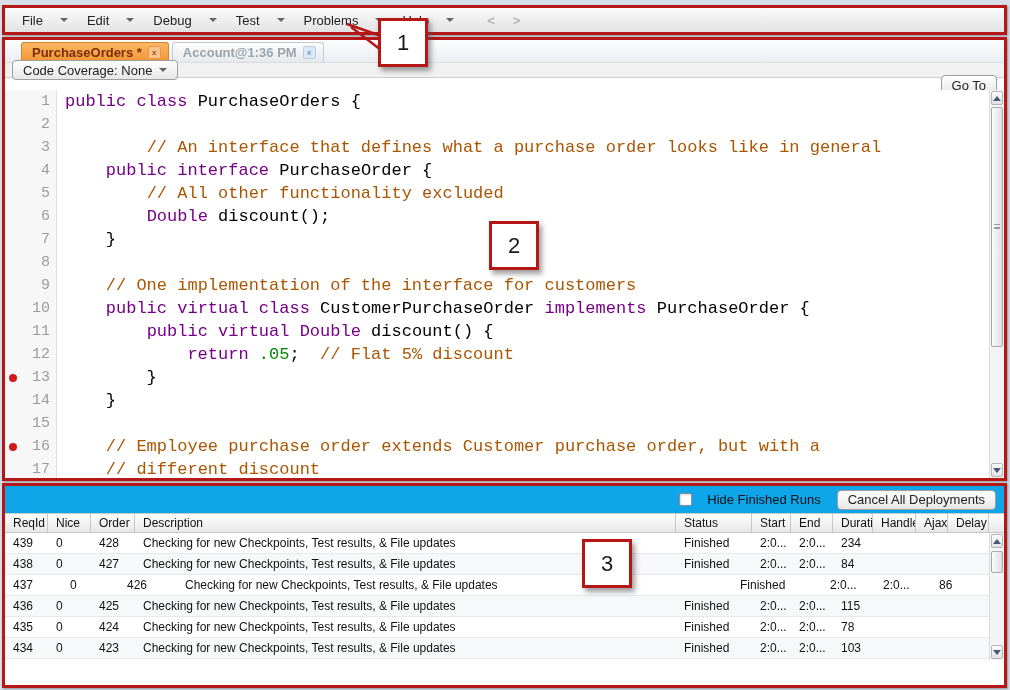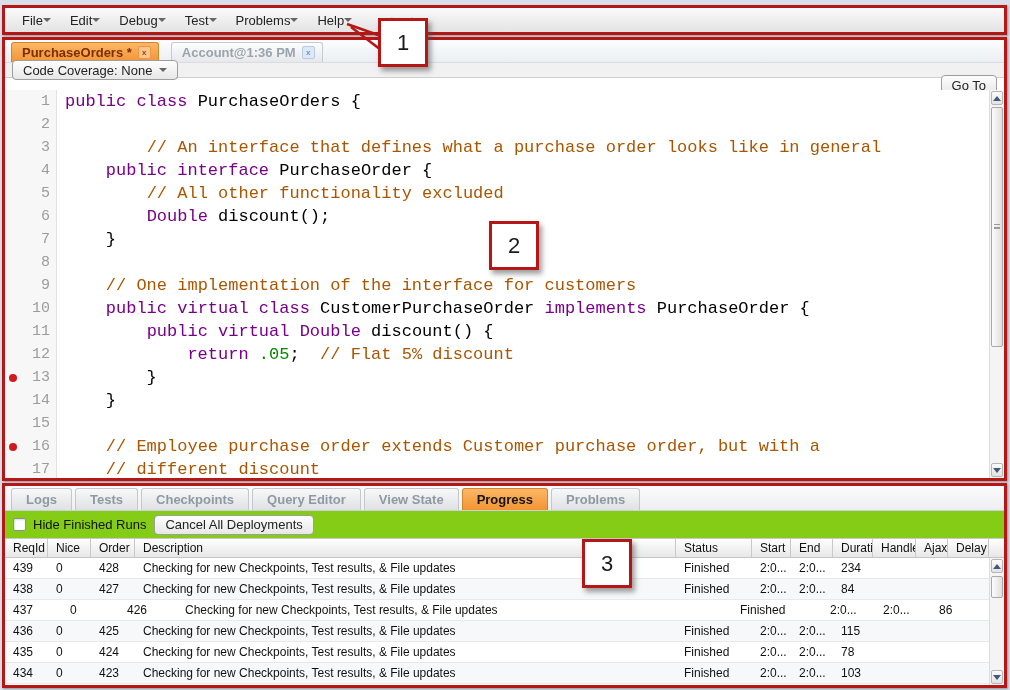--- a/index.html
+++ b/index.html
@@ -9,29 +9,29 @@
   
   .region { position:absolute; left:2px; width:1005px; border:3px solid #b51616;
             box-shadow:1px 1px 2px rgba(0,0,0,.35); background:#fff; overflow:hidden; }
   .region-menu   { top:5px;  height:30px; }
   .region-editor { top:37px; height:444px; }
   .region-bottom { top:483px; height:205px; }
 
   
   .menubar { display:flex; align-items:center; height:100%; padding-left:8px;
              background:linear-gradient(#fafafa,#e3e3e3); }
-  .menu-item { display:flex; align-items:center; gap:0; padding:3px 10px 3px 9px;
+  .menu-item { display:flex; align-items:center; gap:17px; padding:3px 10px 3px 9px;
                font-size:13px; color:#222; cursor:default; }
   .caret-down { width:0; height:0; border-left:4px solid transparent; border-right:4px solid transparent;
                 border-top:4px solid #666; }
   .nav-arrow { font-size:13px; font-weight:bold; color:#b3b3b3; padding:0 9px; }
   .nav-arrow.first { margin-left:14px; }
 
   
-  .tabstrip { display:flex; align-items:flex-end; height:22px; padding-left:6px; gap:12px;
+  .tabstrip { display:flex; align-items:flex-end; height:22px; padding-left:16px; gap:3px;
               background:linear-gradient(#fcfdfe,#eaeef3); }
   .tab { display:flex; align-items:center; gap:6px; height:20px; padding:0 7px 0 10px;
          border:1px solid #c6cad0; border-bottom:none; border-radius:3px 3px 0 0;
          font-size:13px; font-weight:bold; }
   .tab.active  { background:linear-gradient(#fcb765,#f39434); border-color:#d0862c; color:#7b2e04; }
   .tab.inactive{ background:linear-gradient(#fdfdfd,#e6e8eb); color:#9aa4ad; }
   .tab-close { width:13px; height:13px; border-radius:2px; font-size:8px; line-height:11px;
                text-align:center; font-weight:bold; }
   .tab.active .tab-close  { background:#f8c58a; border:1px solid #e9964a; color:#b03a1e; }
   .tab.inactive .tab-close{ background:#dde9f7; border:1px solid #b6cce4; color:#7396bf; }
@@ -71,21 +71,21 @@
   .sb-grip::after { content:""; position:absolute; left:0; right:0; top:2px; border-top:1px solid #9a9a9a; }
 
   
   .btabs { display:flex; align-items:flex-end; height:25px; padding-left:6px; gap:3px;
            background:linear-gradient(#fbfbfc,#edeff2); border-bottom:1px solid #ccd1d7; }
   .btab { height:22px; padding:0 14px; display:flex; align-items:center; border:1px solid #c3c8cd;
           border-bottom:none; border-radius:3px 3px 0 0; font-size:13px; font-weight:bold;
           background:linear-gradient(#f8f8f9,#dfe1e4); color:#8e99a3; }
   .btab.active { background:linear-gradient(#fcb765,#f39434); border-color:#d0862c; color:#141414; }
 
-  .btoolbar { display:flex; align-items:center; height:27px; padding:0 8px; gap:8px; background:#84cc16; }
+  .btoolbar { display:flex; align-items:center; height:27px; padding:0 8px; gap:16px; background:#0ea5e9;justify-content:flex-end; }
   .checkbox { width:13px; height:13px; background:#fff; border:1px solid #8f8f8f; border-radius:2px;
               box-shadow:inset 1px 1px 2px rgba(0,0,0,.15); }
   .chk-label { font-size:13px; color:#111; margin-left:-1px; }
 
   .thead { display:grid; height:20px; background:linear-gradient(#ffffff,#e7e7e7);
            border-top:1px solid #c9c9c9; border-bottom:1px solid #c6c6c6; }
   .th { font-size:12px; color:#111; line-height:18px; padding-left:8px; border-right:1px solid #c8c8c8;
         overflow:hidden; white-space:nowrap; }
   .th.filler { border-right:none; }
   .tbody { position:relative; height:127px; overflow:hidden; background:#fff; }
@@ -186,29 +186,20 @@
             <div class="sb-grip"></div>
           </div>
         <div class="sb-btn" style="bottom:1px;">
             <div class="tri-down"></div>
           </div>
       </div>
     </div>
   </div>
 
   <div class="region region-bottom">
-    <div class="btabs" id="btabs">
-        <div class="btab">Logs</div>
-        <div class="btab">Tests</div>
-        <div class="btab">Checkpoints</div>
-        <div class="btab">Query Editor</div>
-        <div class="btab">View State</div>
-        <div class="btab active">Progress</div>
-        <div class="btab">Problems</div>
-      </div>
 
     <div class="btoolbar">
       <div class="checkbox"></div>
       <span class="chk-label">Hide Finished Runs</span>
       <div class="btn">
         <span>Cancel All Deployments</span>
       </div>
     </div>
 
     <div class="thead" id="thead" style="grid-template-columns: 43px 43px 44px 541px 76px 39px 42px 40px 43px 32px 41px 1fr;">

